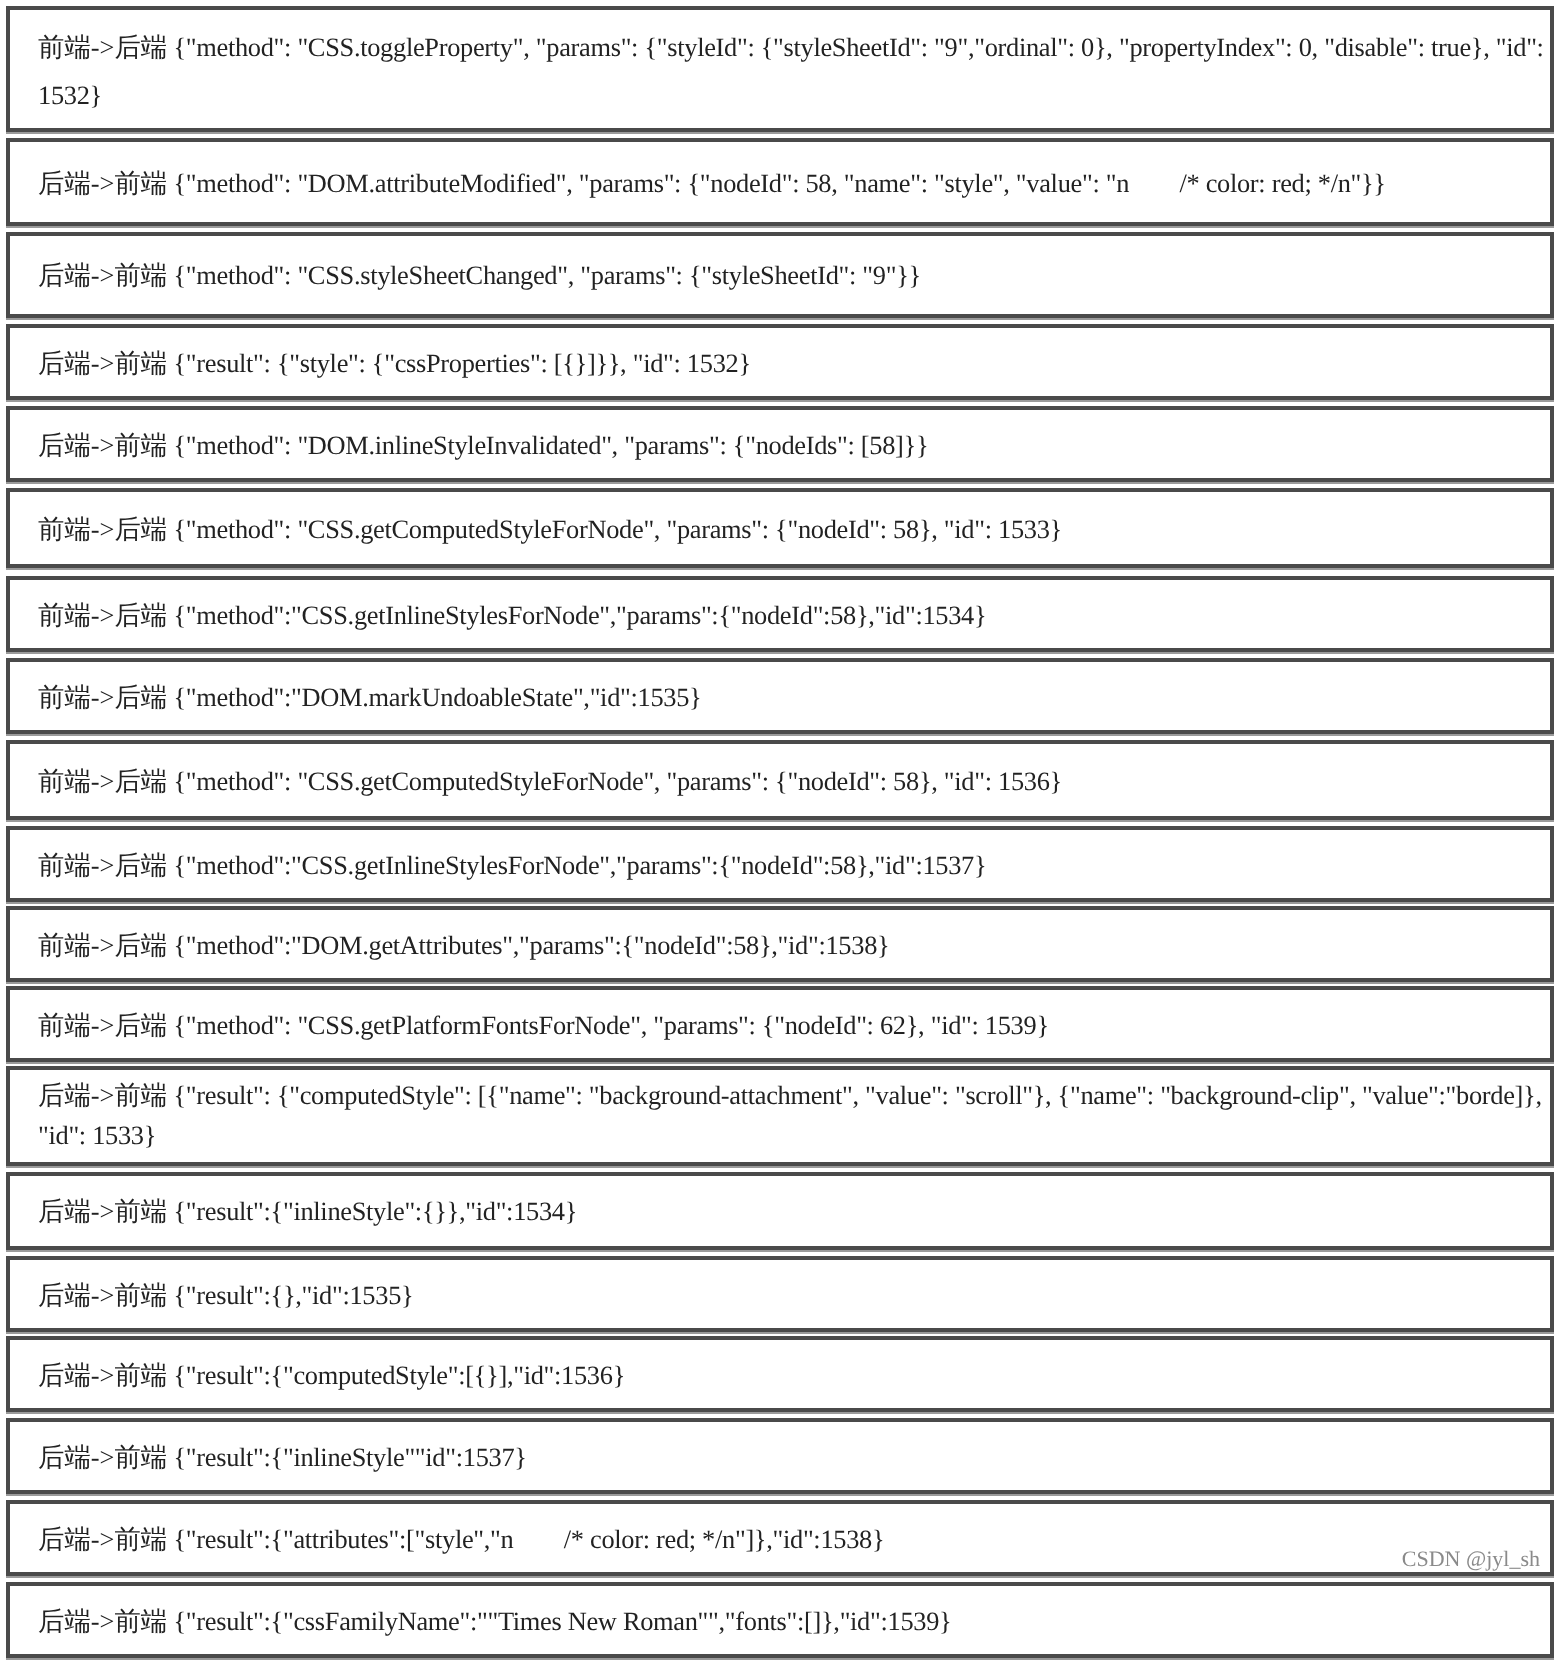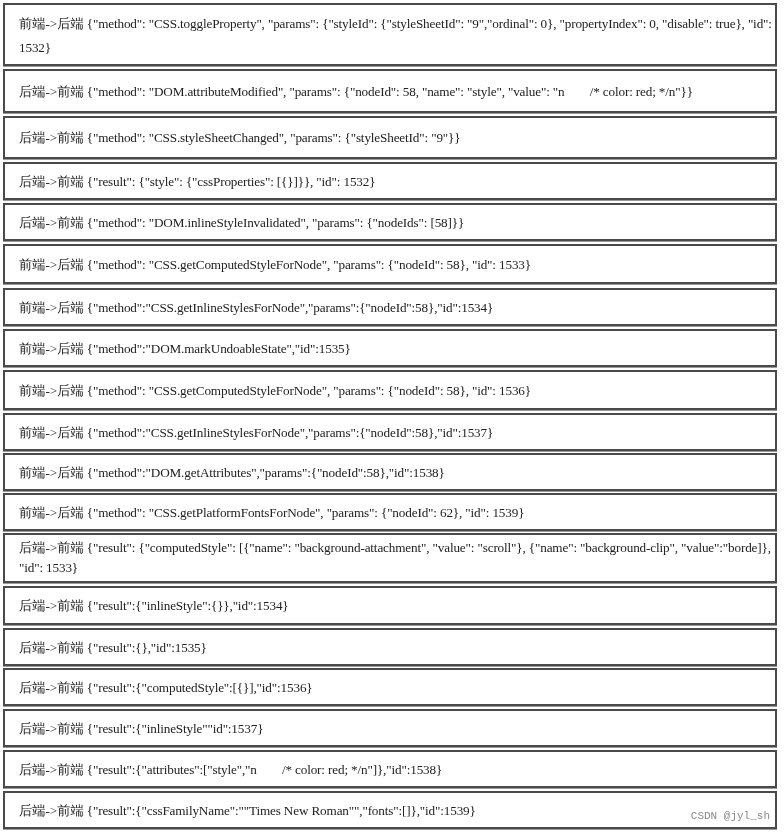--- a/index.html
+++ b/index.html
@@ -45,22 +45,22 @@
     .entry.two-line .text {
       line-height: 24px;
     }
     .dir {
       letter-spacing: 0;
       text-align: right;
     }
     .watermark {
       position: absolute;
       right: 14px;
-      top: 810px;
-      font-family: Liberation Mono, monospace;
+      top: 774px;
+      font-family: Liberation Serif, serif;
       font-size: 11px;
       color: #8a8a8a;
     }
   </style>
 </head>
 <body>
 
 <div class="log">
 
   <div class="entry two-line" style="top:3px;height:63px;padding-top:2px;">

